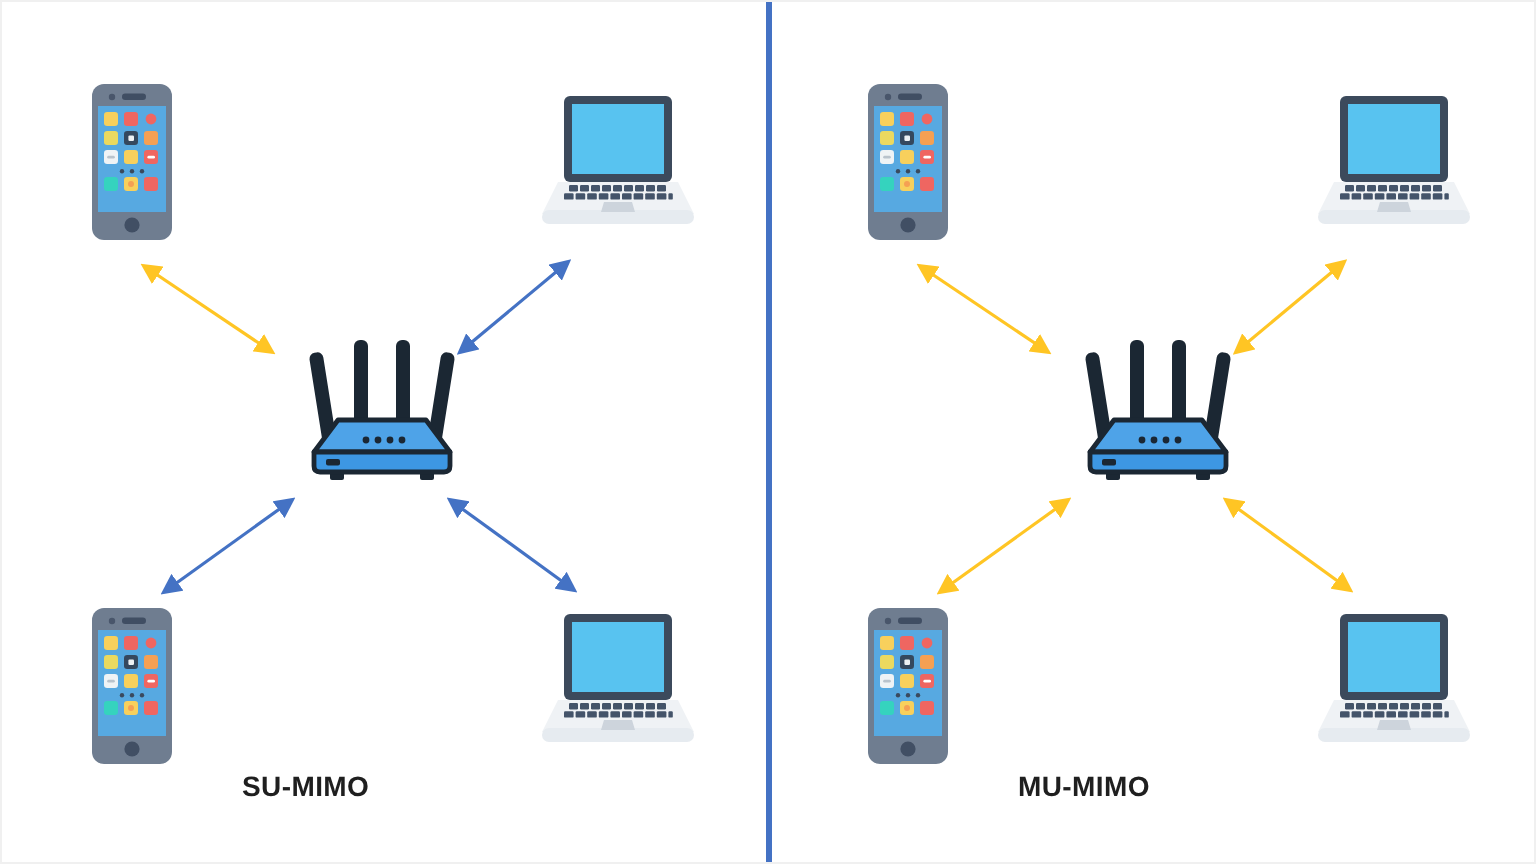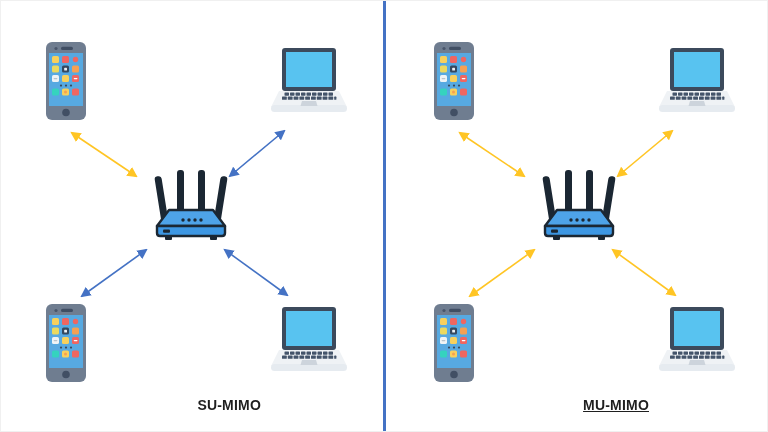--- a/index.html
+++ b/index.html
@@ -32,30 +32,30 @@
   .router-center     { left: 145px; top: 166px; }
   .phone-bottom-left { left: 44px;  top: 302px; }
   .laptop-bottom-right { left: 270px; top: 306px; }
   .p2 .phone-top-left    { left: 432px; }
   .p2 .laptop-top-right  { left: 658px; }
   .p2 .router-center     { left: 533px; }
   .p2 .phone-bottom-left { left: 432px; }
   .p2 .laptop-bottom-right { left: 658px; }
   .panel-label {
     position: absolute;
-    top: 396px;
+    top: 384px;
     width: 140px;
-    text-align: right;
+    text-align: left;
     font-size: 14px;
     font-weight: bold;
     color: #1F1F1F;
     letter-spacing: 0.2px;
   }
   .label-su { left: 120px; }
-  .label-mu { left: 508px; text-decoration: underline; }
+  .label-mu { left: 508px; }
 </style>
 </head>
 <body>
 
 <svg width="0" height="0" style="position:absolute" aria-hidden="true">
   <defs>
     <symbol id="icon-phone" viewBox="0 0 42 80">
       <rect x="1" y="1" width="40" height="78" rx="6" fill="#6F7D90"></rect>
       <circle cx="11" cy="7.5" r="1.6" fill="#49566B"></circle>
       <rect x="16" y="5.8" width="12" height="3.2" rx="1.6" fill="#404E63"></rect>

